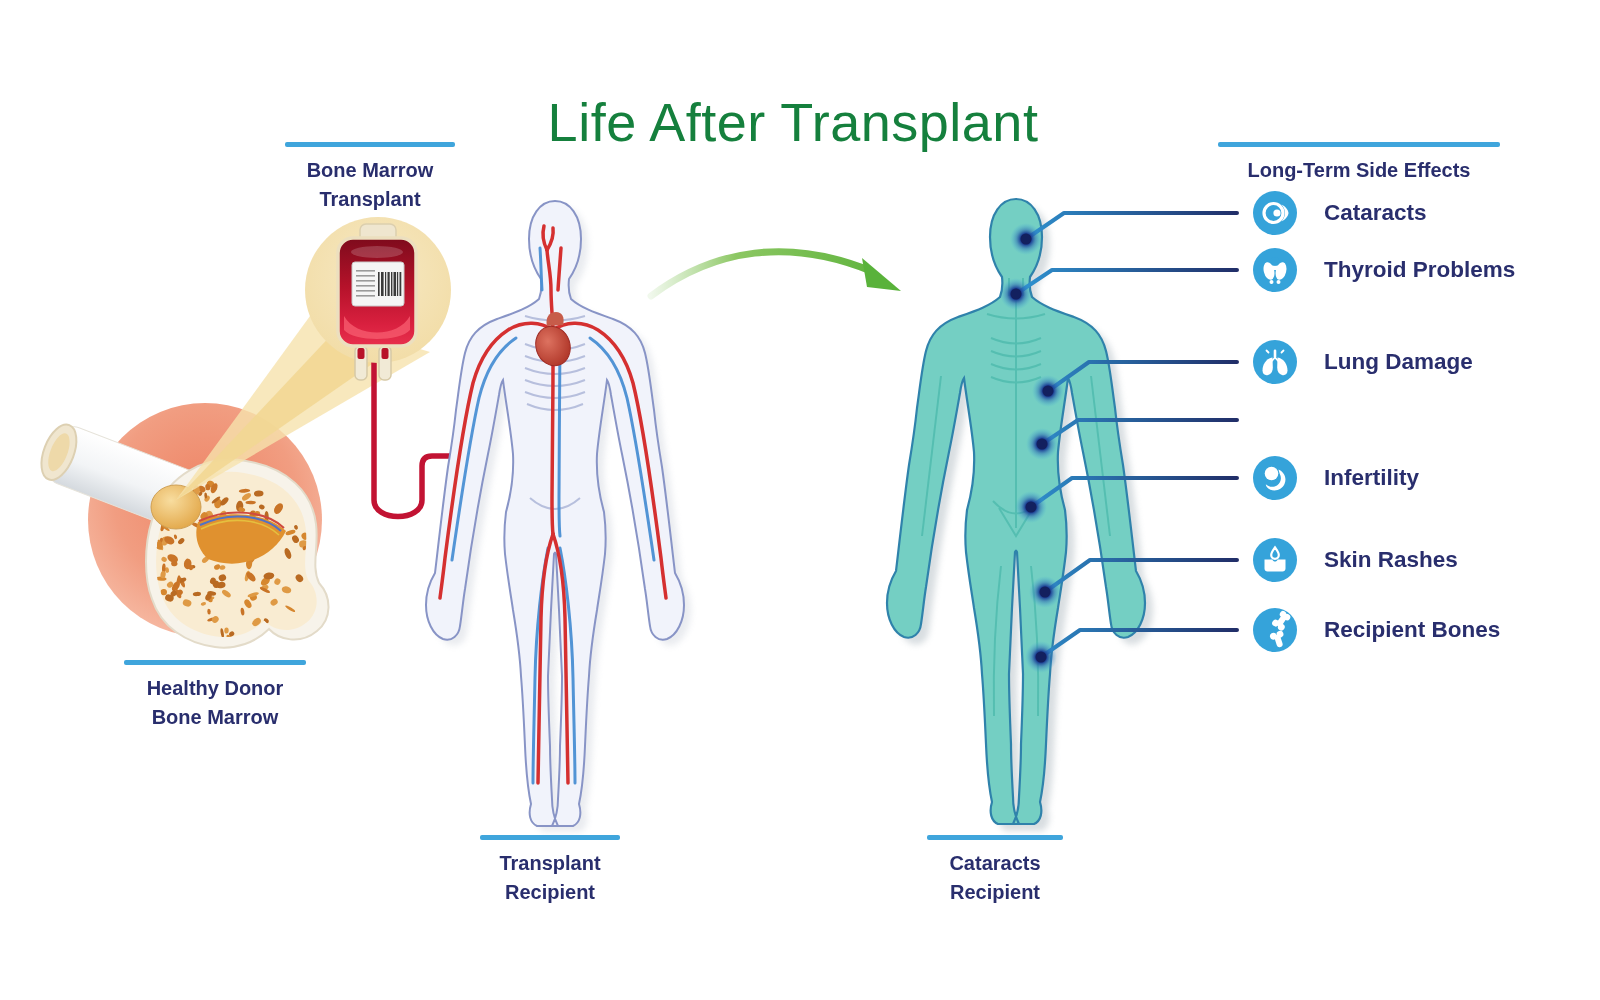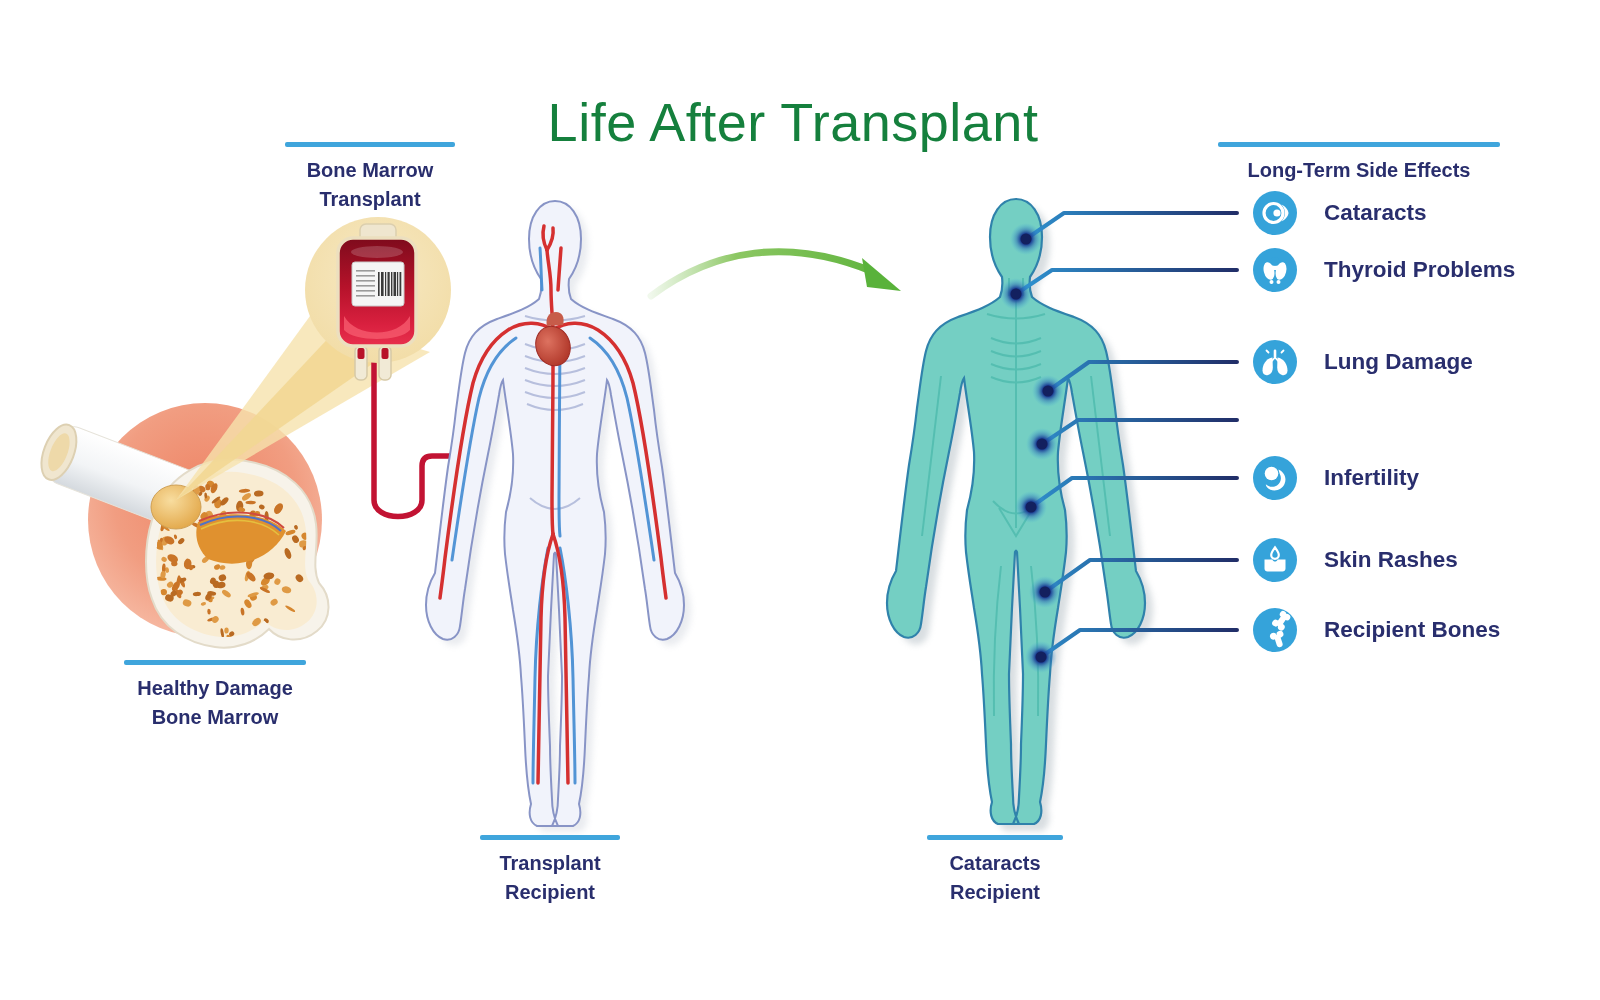--- a/index.html
+++ b/index.html
@@ -363,21 +363,21 @@
 <h1 class="title">Life After Transplant</h1>
 
 <div class="cap" id="cap-bmt">
   <div class="rule"></div>
   <div><span>Bone Marrow</span><br>
        <span>Transplant</span></div>
 </div>
 
 <div class="cap" id="cap-donor">
   <div class="rule"></div>
-  <div><span>Healthy Damage</span><br>
+  <div><span>Healthy Donor</span><br>
        <span>Bone Marrow</span></div>
 </div>
 
 <div class="cap" id="cap-tr">
   <div class="rule"></div>
   <div><span>Transplant</span><br>
        <span>Recipient</span></div>
 </div>
 
 <div class="cap" id="cap-rr">

